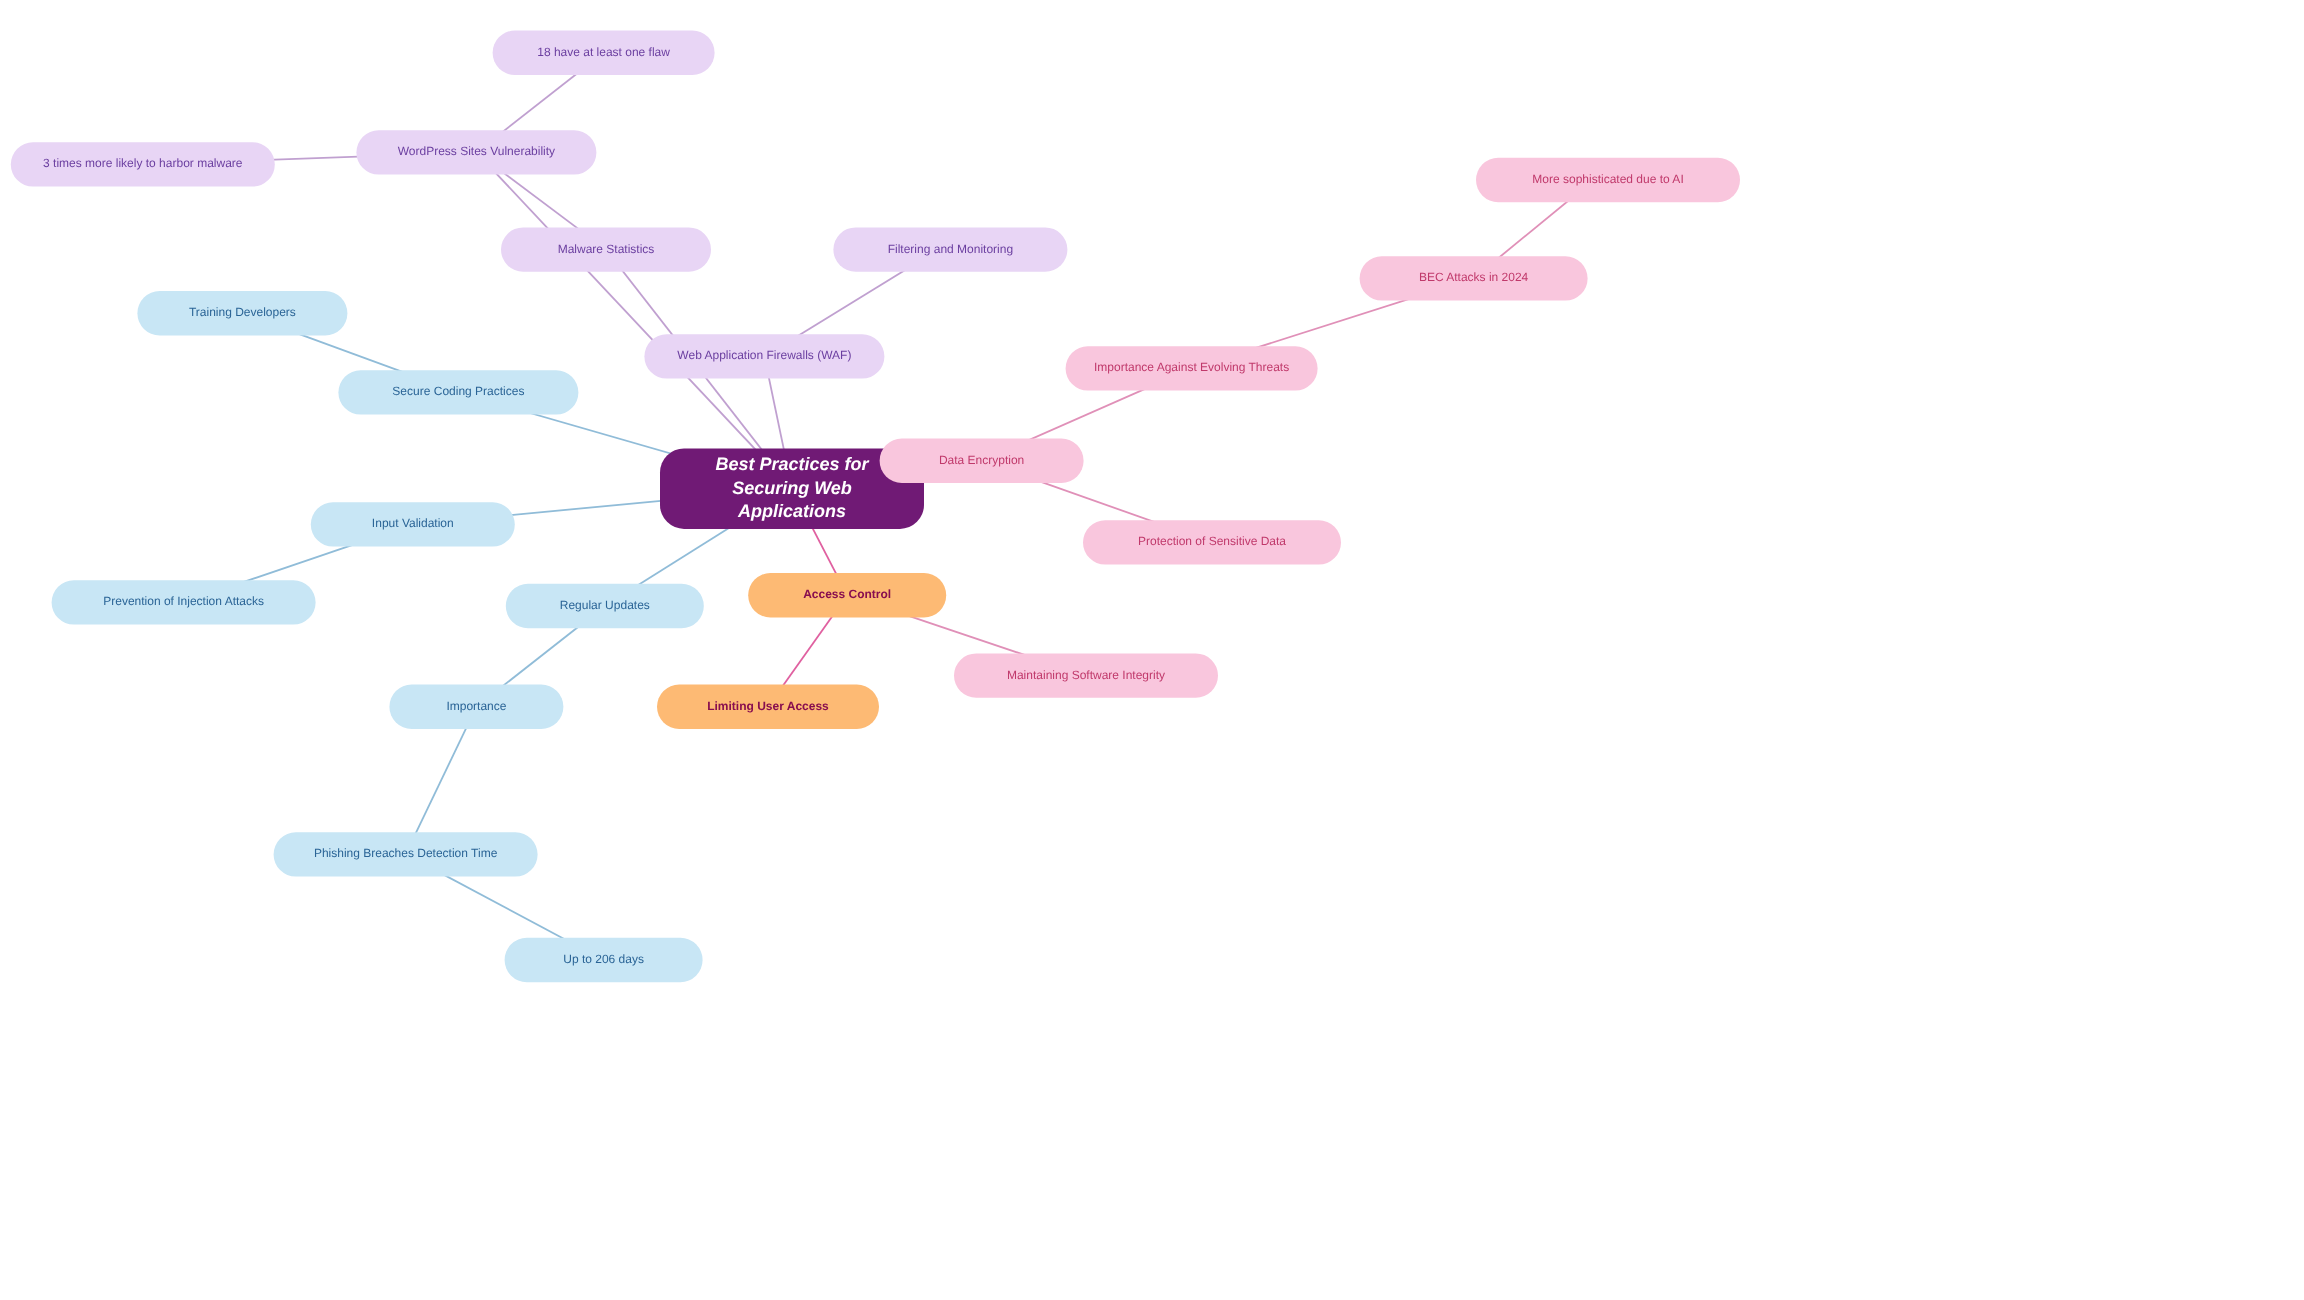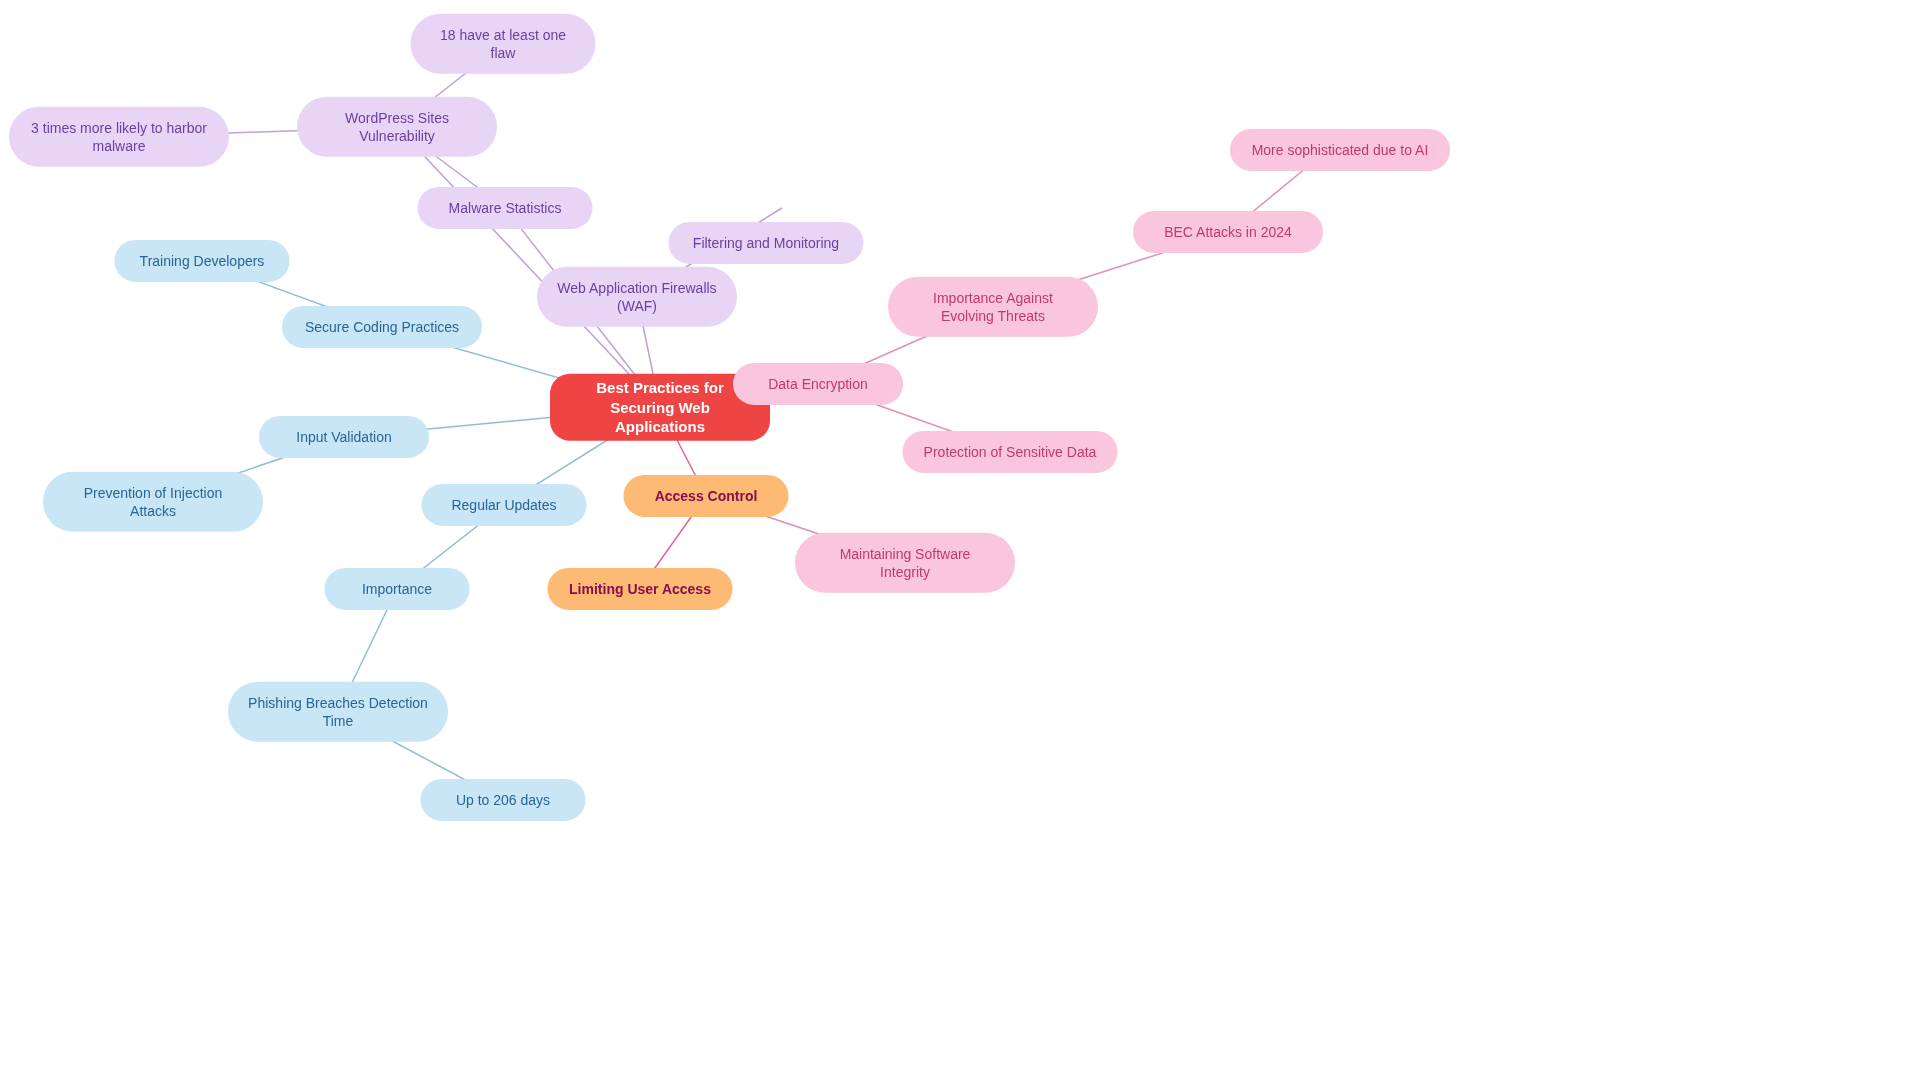--- a/index.html
+++ b/index.html
@@ -18,35 +18,36 @@
       height: 1083px;
       pointer-events: none;
     }
     .node {
       position: absolute;
       border-radius: 50px;
       display: flex;
       align-items: center;
       justify-content: center;
       text-align: center;
-      font-size: 14px;
+      font-size: 10px;
       font-weight: 500;
       padding: 12px 20px;
       line-height: 1.3;
       cursor: pointer;
       transform: translate(-50%, -50%);
     }
     .node-center {
-      background: #ef4444;
+      background: #701a75;
       color: #ffffff;
       font-size: 15px;
       font-weight: 600;
       border-radius: 20px;
       width: 220px;
       padding: 4px 24px;
+      font-style: italic;
     }
     .node-purple {
       background: #e8d5f5;
       color: #6b3fa0;
       border: none;
     }
     .node-blue {
       background: #c8e6f5;
       color: #2a6496;
       border: none;
@@ -141,21 +142,21 @@
 </div>
 
 <div class="node node-blue" style="left:202px; top:261px; width:175px;">
   <span>Training Developers</span>
 </div>
 
 <div class="node node-purple" style="left:637px; top:297px; width:200px;">
   <span>Web Application Firewalls (WAF)</span>
 </div>
 
-<div class="node node-purple" style="left:766px; top:208px; width:195px;margin-top:35px;">
+<div class="node node-purple" style="left:792px; top:208px; width:195px;">
   <span>Filtering and Monitoring</span>
 </div>
 
 <div class="node node-pink" style="left:818px; top:384px; width:170px;">
   <span>Data Encryption</span>
 </div>
 
 <div class="node node-pink" style="left:993px; top:307px; width:210px;">
   <span>Importance Against Evolving Threats</span>
 </div>

